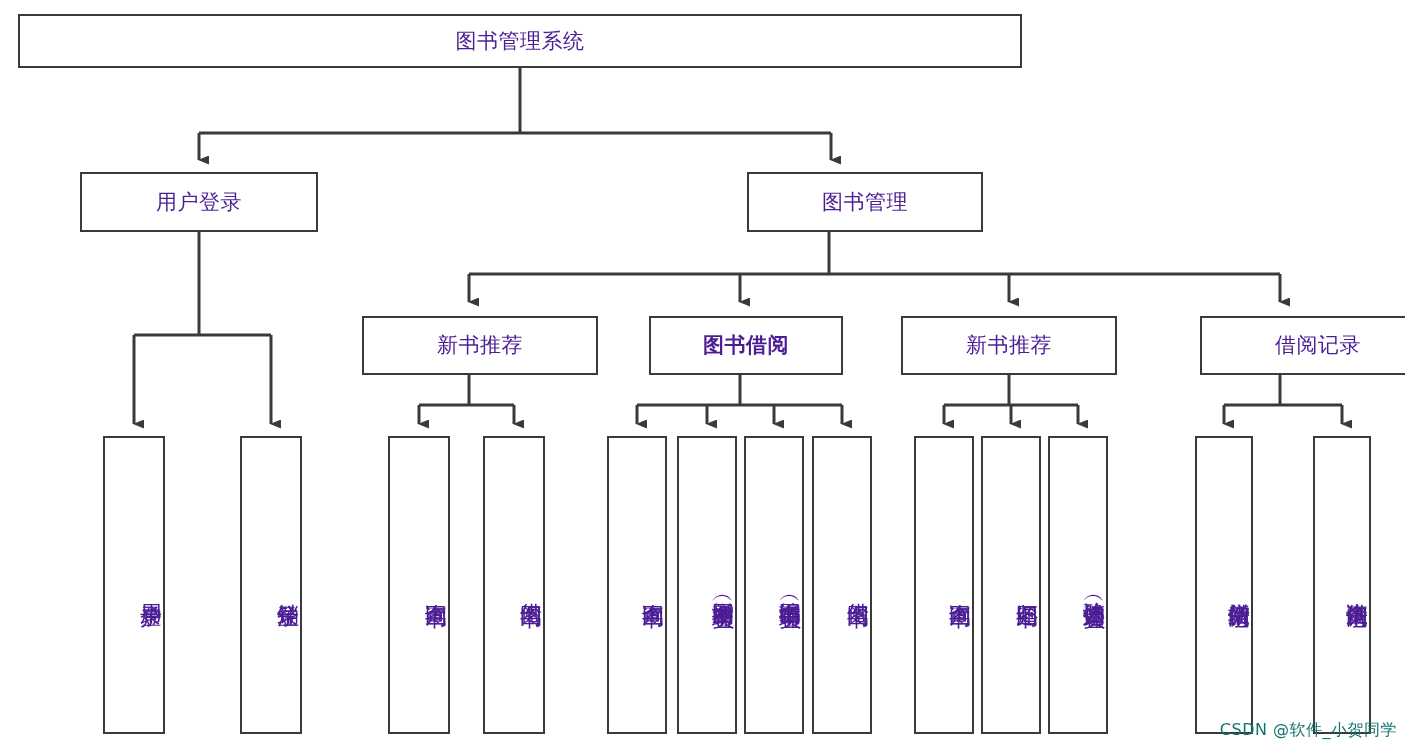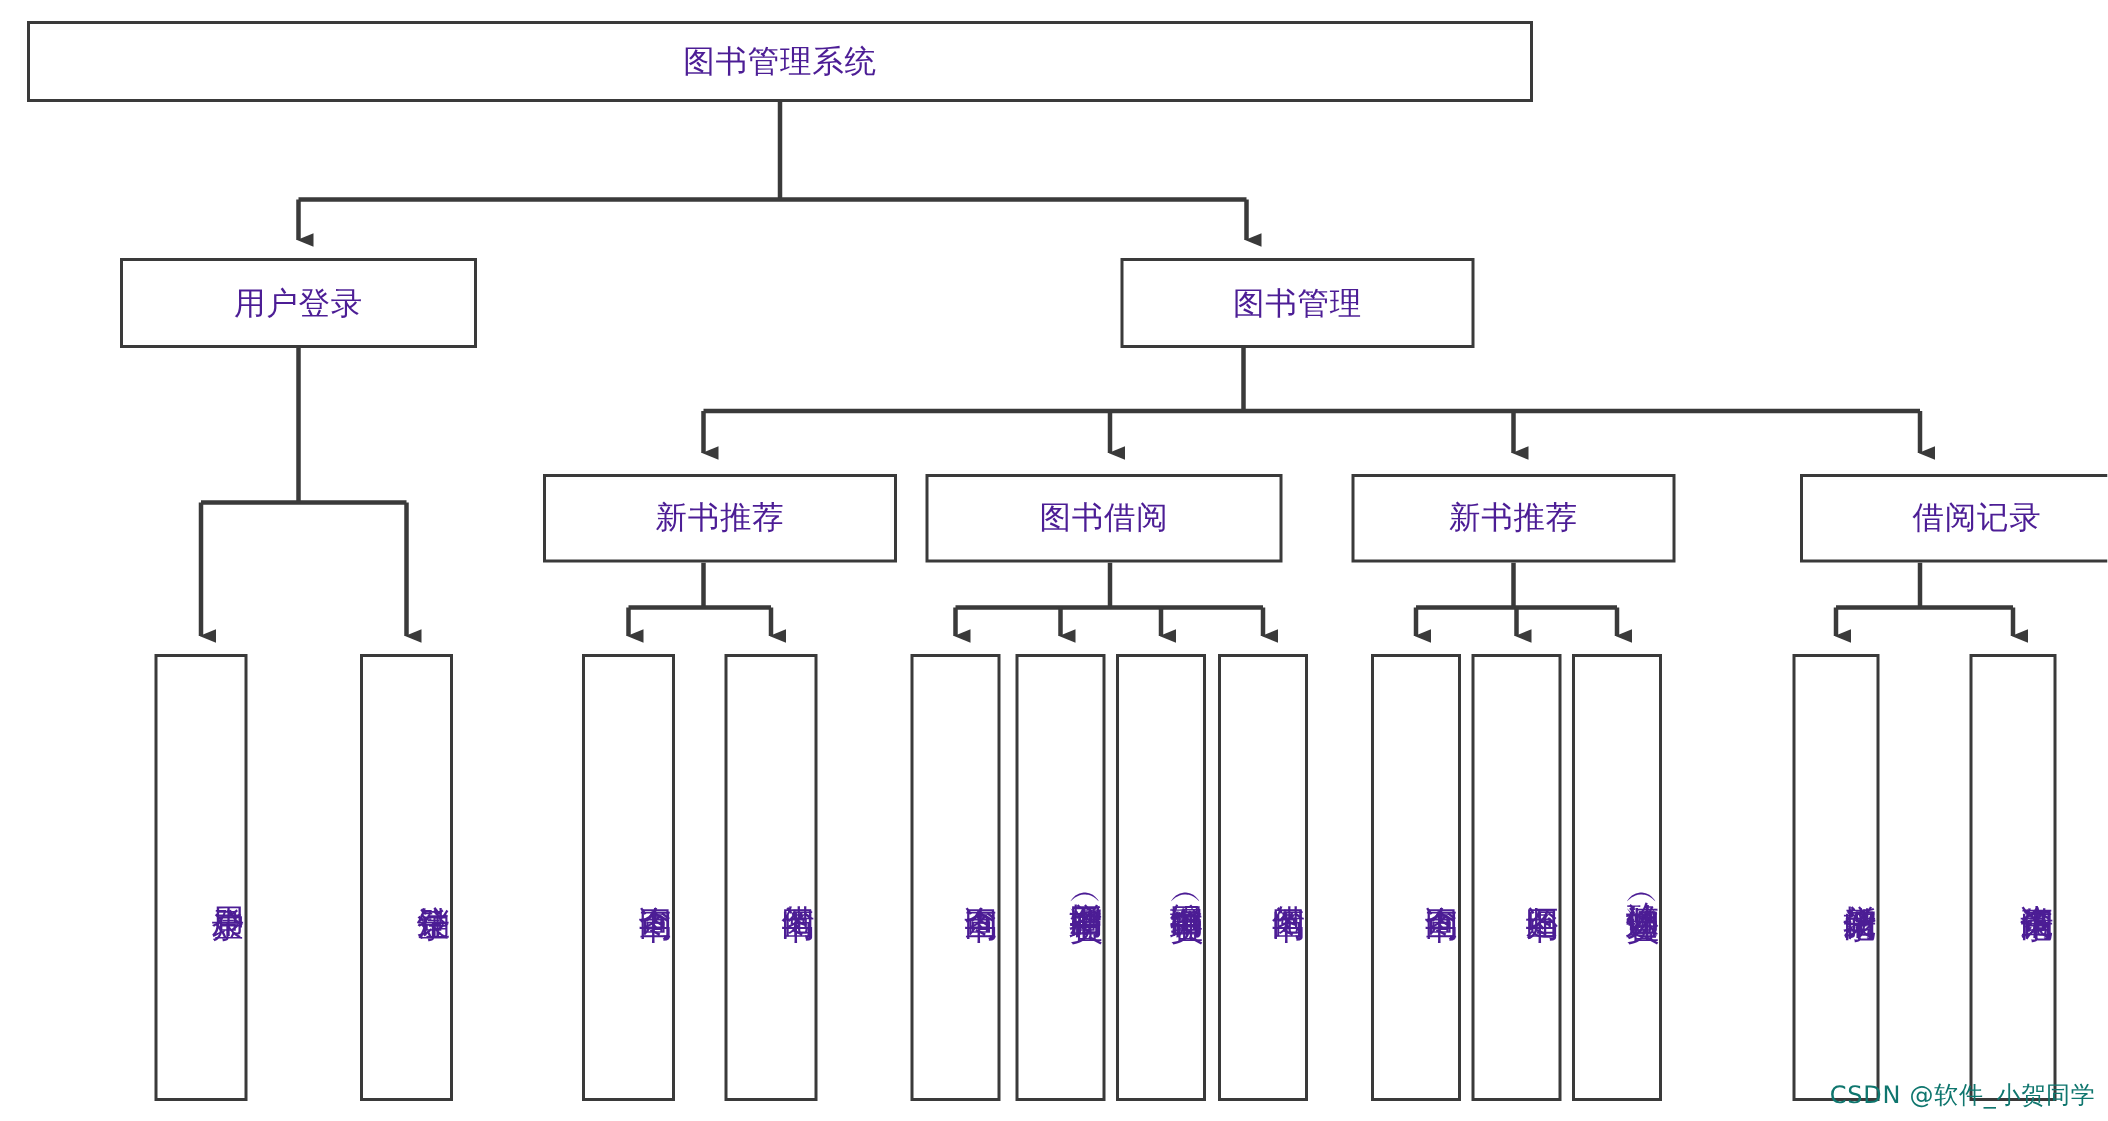--- a/index.html
+++ b/index.html
@@ -136,21 +136,21 @@
   <div class="node node-h" style="left:80px; top:172px; width:238px; height:60px;">
     <span>用户登录</span>
   </div>
   <div class="node node-h" style="left:747px; top:172px; width:236px; height:60px;">
     <span>图书管理</span>
   </div>
 
   <div class="node node-h" style="left:362px; top:316px; width:236px; height:59px;">
     <span>新书推荐</span>
   </div>
-  <div class="node node-h" style="left:617px; top:316px; width:238px; height:59px;">
+  <div class="node node-h" style="left:649px; top:316px; width:194px; height:59px;font-weight:bold;">
     <span>图书借阅</span>
   </div>
   <div class="node node-h" style="left:901px; top:316px; width:216px; height:59px;">
     <span>新书推荐</span>
   </div>
   <div class="node node-h" style="left:1200px; top:316px; width:236px; height:59px;">
     <span>借阅记录</span>
   </div>
 
   <div class="node node-v" style="left:103px; top:436px; width:62px; height:298px;">

